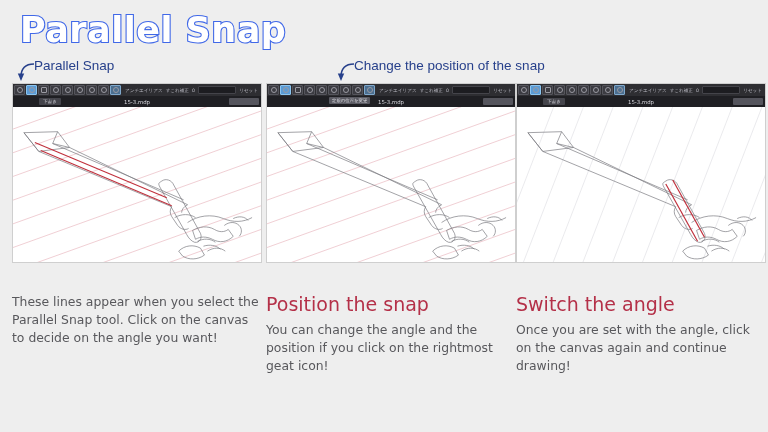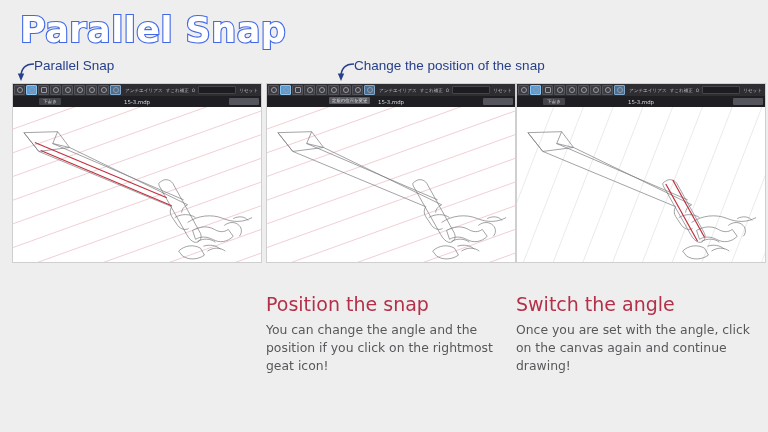--- a/index.html
+++ b/index.html
@@ -243,20 +243,21 @@
           </g>
           <g stroke="#c0303c" stroke-width="1.1" fill="none">
             <line x1="28" y1="44" x2="160" y2="100"></line>
             <line x1="22" y1="36" x2="155" y2="92"></line>
           </g>
         </svg>
       </div>
     </div>
 
     <div class="cap">
+      <div class="cap-b">These lines appear when you select the Parallel Snap tool. Click on the canvas to decide on the angle you want!</div>
     </div>
   </div>
 
   <div class="col col-1">
 
     <div class="annot">
       <svg class="annot-arrow" viewBox="0 0 24 24" style="left:70px;">
         <path d="M18 4 C10 4 5 8 5 17" stroke="#27408b" stroke-width="1.6" fill="none"></path>
         <path d="M5 21 L1.8 13.5 L8.2 13.5 Z" fill="#27408b"></path>
       </svg>

